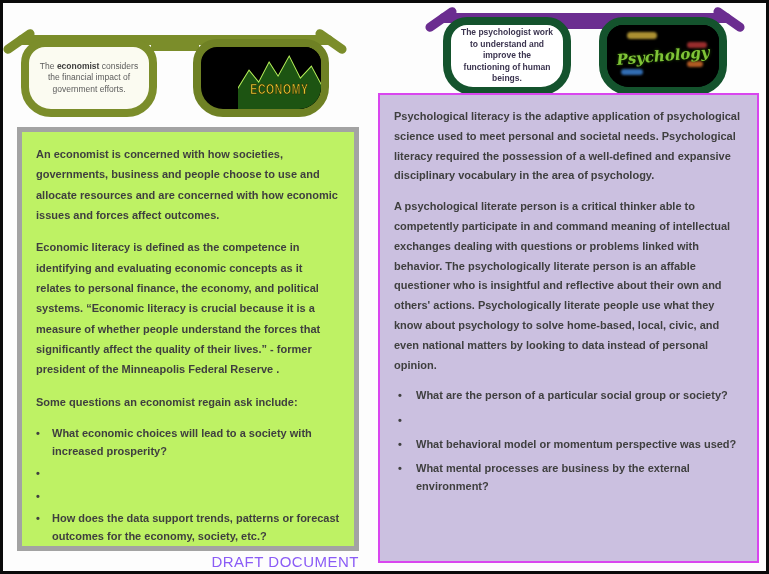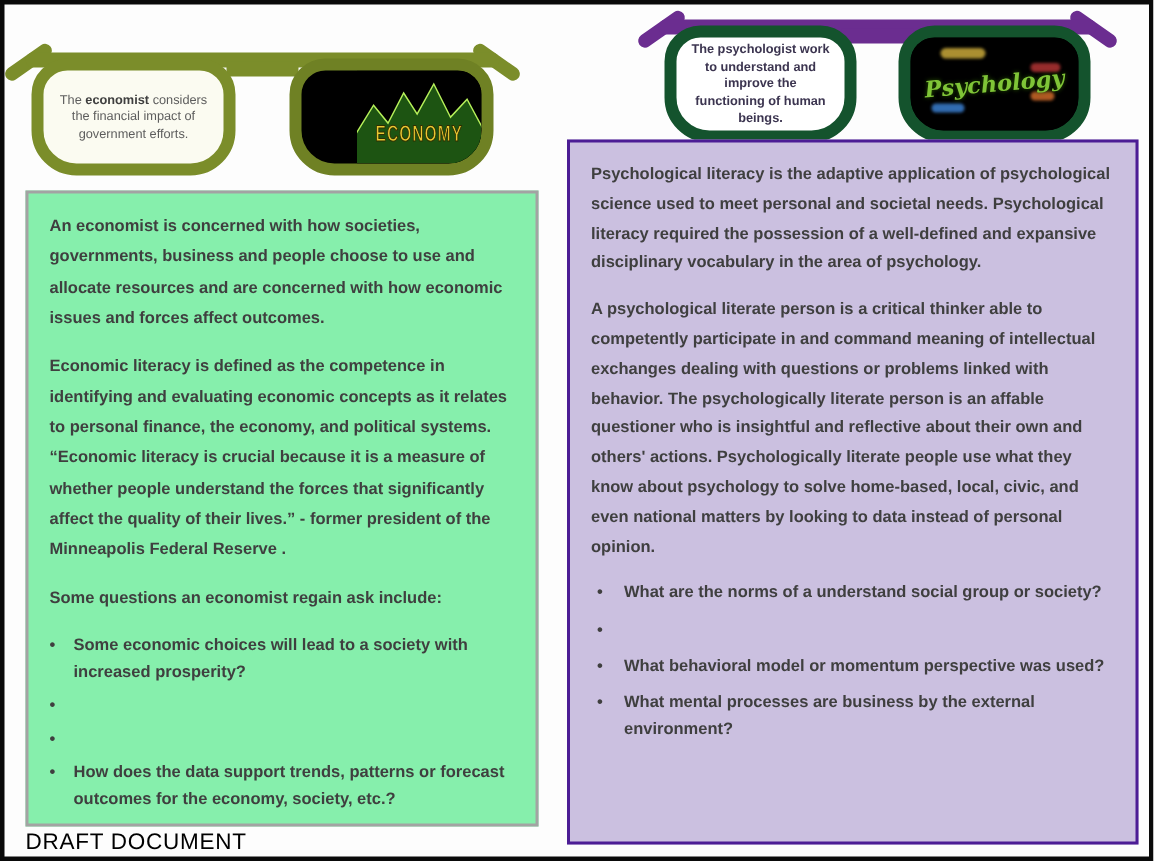--- a/index.html
+++ b/index.html
@@ -65,39 +65,39 @@
     text-shadow:0 0 3px #2c5e00;
   }
 
   
   .info-box {
     position:absolute; padding:12px 14px; overflow:hidden;
     font-weight:bold; color:#3f3f3f; font-size:11px;
   }
   #econ-box {
     left:14px; top:124px; width:342px; height:424px;
-    background:#86efac; border:2px solid #a3a3a3;
+    background:#bef264; border:5px solid #a3a3a3;
   }
   #psy-box {
     left:375px; top:90px; width:381px; height:470px;
-    background:#cbc0e0; border:2px solid #4c1d95;
+    background:#cbc0e0; border:2px solid #d946ef;
   }
   .info-box p { line-height:1.85; margin-bottom:12px; }
   #psy-box  p { line-height:1.8;  margin-bottom:11px; }
 
   .bullets { list-style:none; margin-top:2px; }
   .bullets li { display:flex; line-height:1.65; margin-bottom:4px; }
   .bullets .dot { flex:none; width:16px; }
   #psy-box .bullets li { margin-bottom:6px; }
   #psy-box .bullets .dot { width:22px; padding-left:4px; }
 
   
   .footer {
     position:absolute; left:14px; top:550px; width:342px;
-    text-align:left; font-size:15px; color:#000000; letter-spacing:0.5px;
+    text-align:right; font-size:15px; color:#8b5cf6; letter-spacing:0.5px;
   }
 </style>
 </head>
 <body>
 
 <div class="canvas">
 
   <div class="glasses" id="econ-glasses">
     <div class="temple temple-l"></div>
     <div class="temple temple-r"></div>
@@ -143,42 +143,42 @@
     </div>
   </div>
 
   <div class="info-box" id="econ-box">
     <p>An economist is concerned with how societies, governments, business and people choose to use and allocate resources and are concerned with how economic issues and forces affect outcomes.</p>
     <p>Economic literacy is defined as the competence in identifying and evaluating economic concepts as it relates to personal finance,  the economy, and political systems.  “Economic literacy is crucial because it is a measure of whether people understand the forces that significantly affect the quality of their lives.” - former president of the Minneapolis Federal Reserve .</p>
     <p>Some questions an economist regain ask include:</p>
     <ul class="bullets">
       <li>
         <span class="dot">•</span>
-        <span>Some economic choices will lead to a society with increased prosperity?</span>
+        <span>What economic choices will lead to a society with increased prosperity?</span>
       </li>
       <li>
         <span class="dot">•</span>
       </li>
       <li>
         <span class="dot">•</span>
       </li>
       <li>
         <span class="dot">•</span>
         <span>How does the data support trends, patterns or forecast outcomes for the economy, society, etc.?</span>
       </li>
     </ul>
   </div>
 
   <div class="info-box" id="psy-box">
     <p>Psychological literacy is the adaptive application of psychological science used to meet personal and societal needs.  Psychological literacy required the possession of a well-defined and expansive disciplinary vocabulary in the area of psychology.</p>
     <p>A psychological literate person is a critical thinker able to competently participate in and command meaning of intellectual exchanges dealing with questions or problems linked with behavior.   The psychologically literate person is an affable questioner who is insightful and reflective about their own and others' actions.  Psychologically literate people use what they know about psychology to solve home-based, local, civic, and even national matters by looking to data instead of personal opinion.</p>
     <ul class="bullets">
       <li>
         <span class="dot">•</span>
-        <span>What are the norms of a understand social group or society?</span>
+        <span>What are the person of a particular social group or society?</span>
       </li>
       <li>
         <span class="dot">•</span>
       </li>
       <li>
         <span class="dot">•</span>
         <span>What behavioral model or momentum perspective was used?</span>
       </li>
       <li>
         <span class="dot">•</span>

